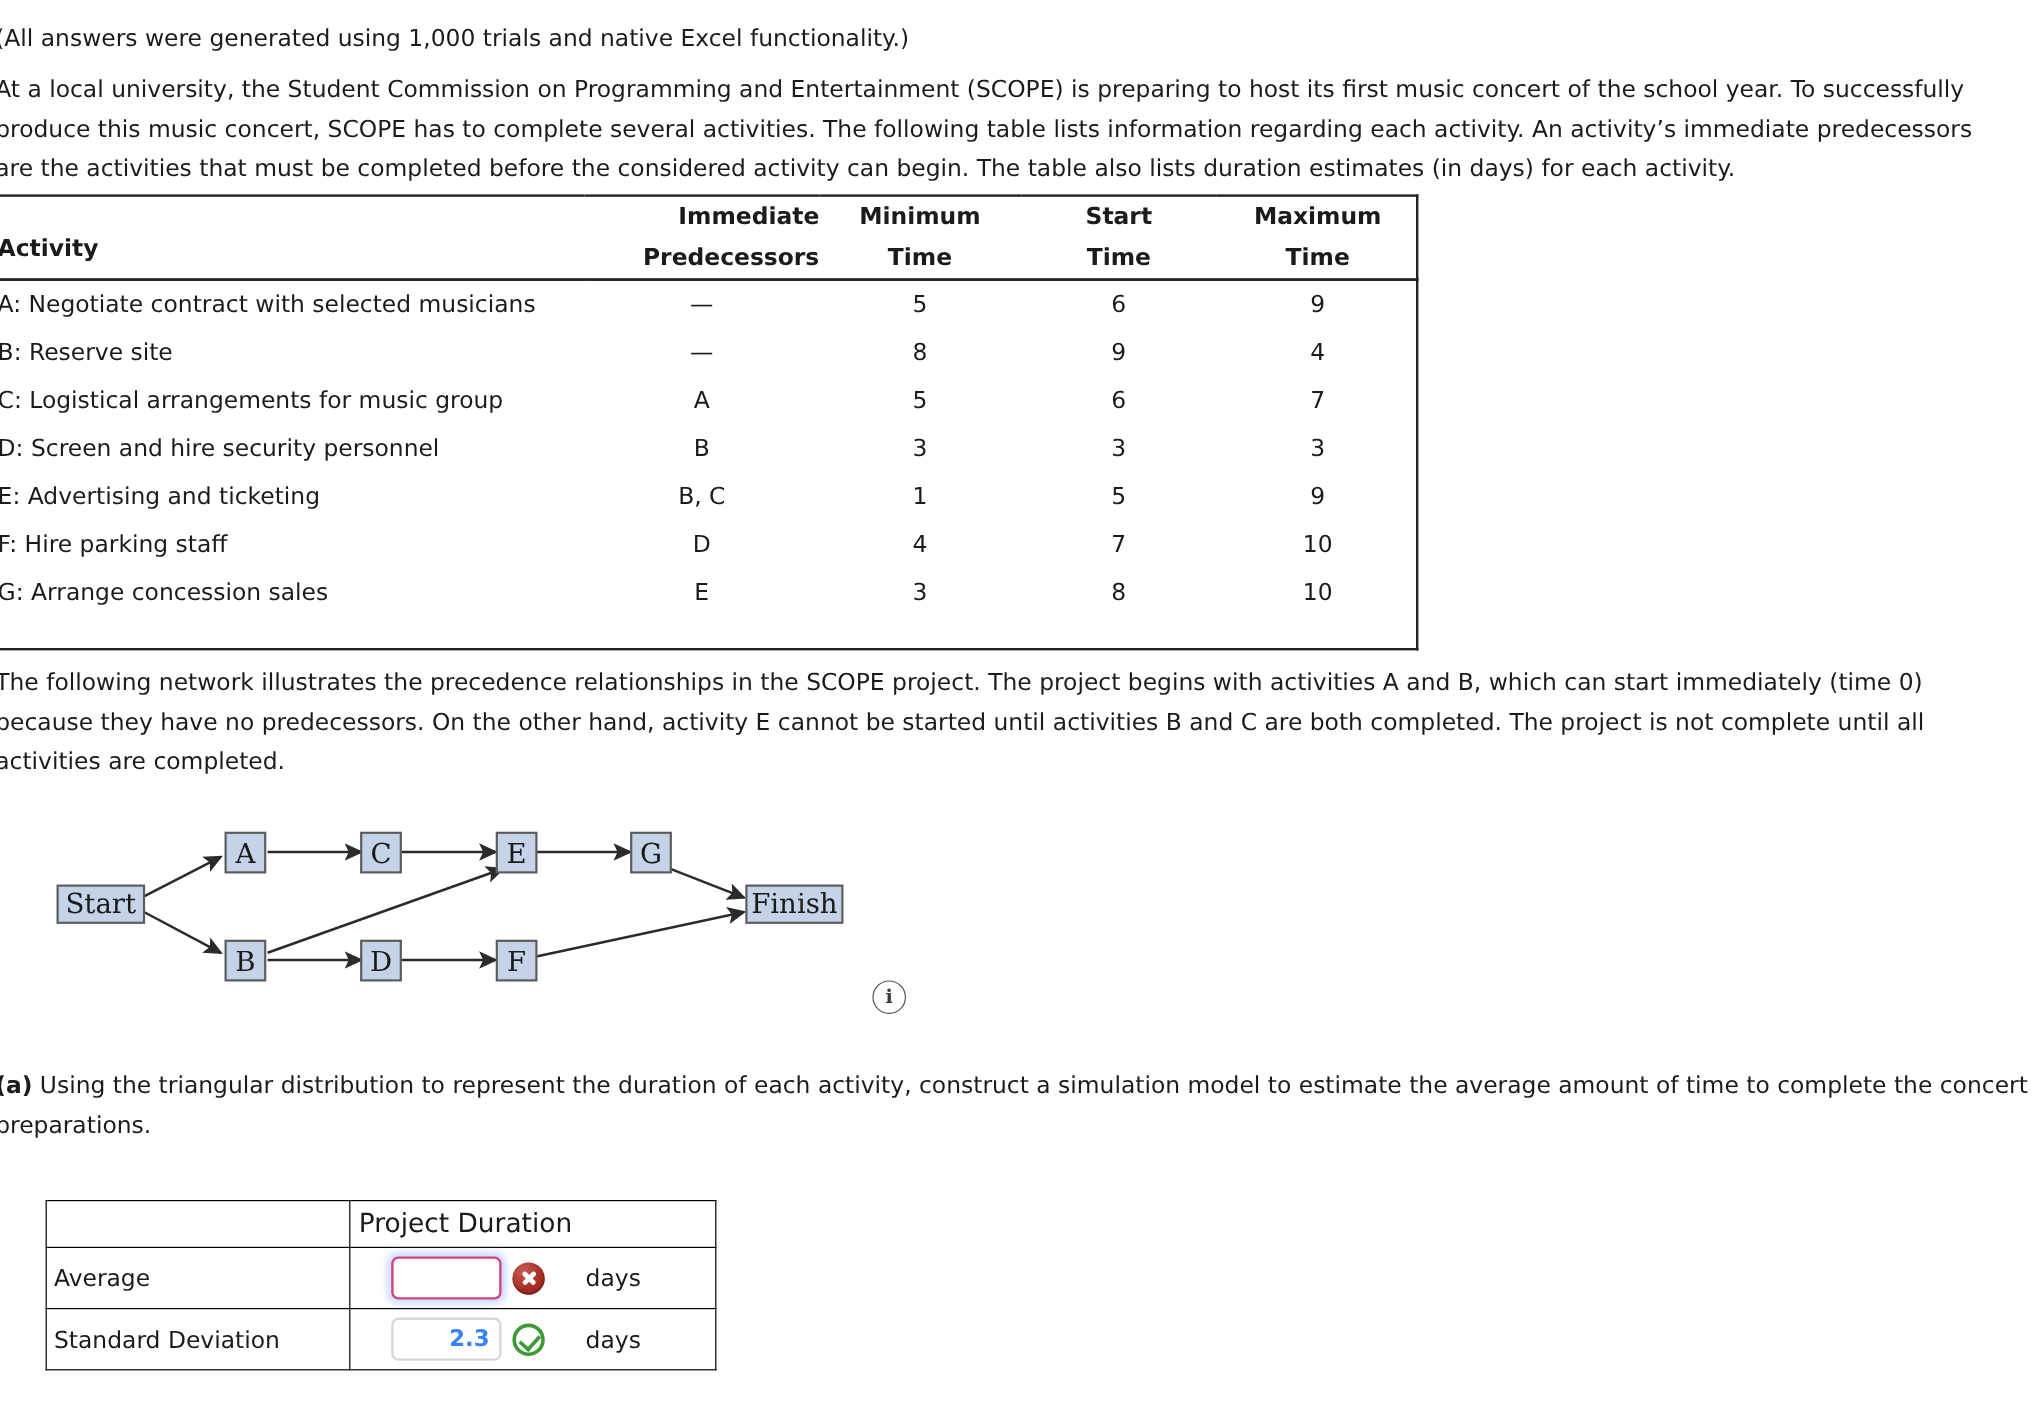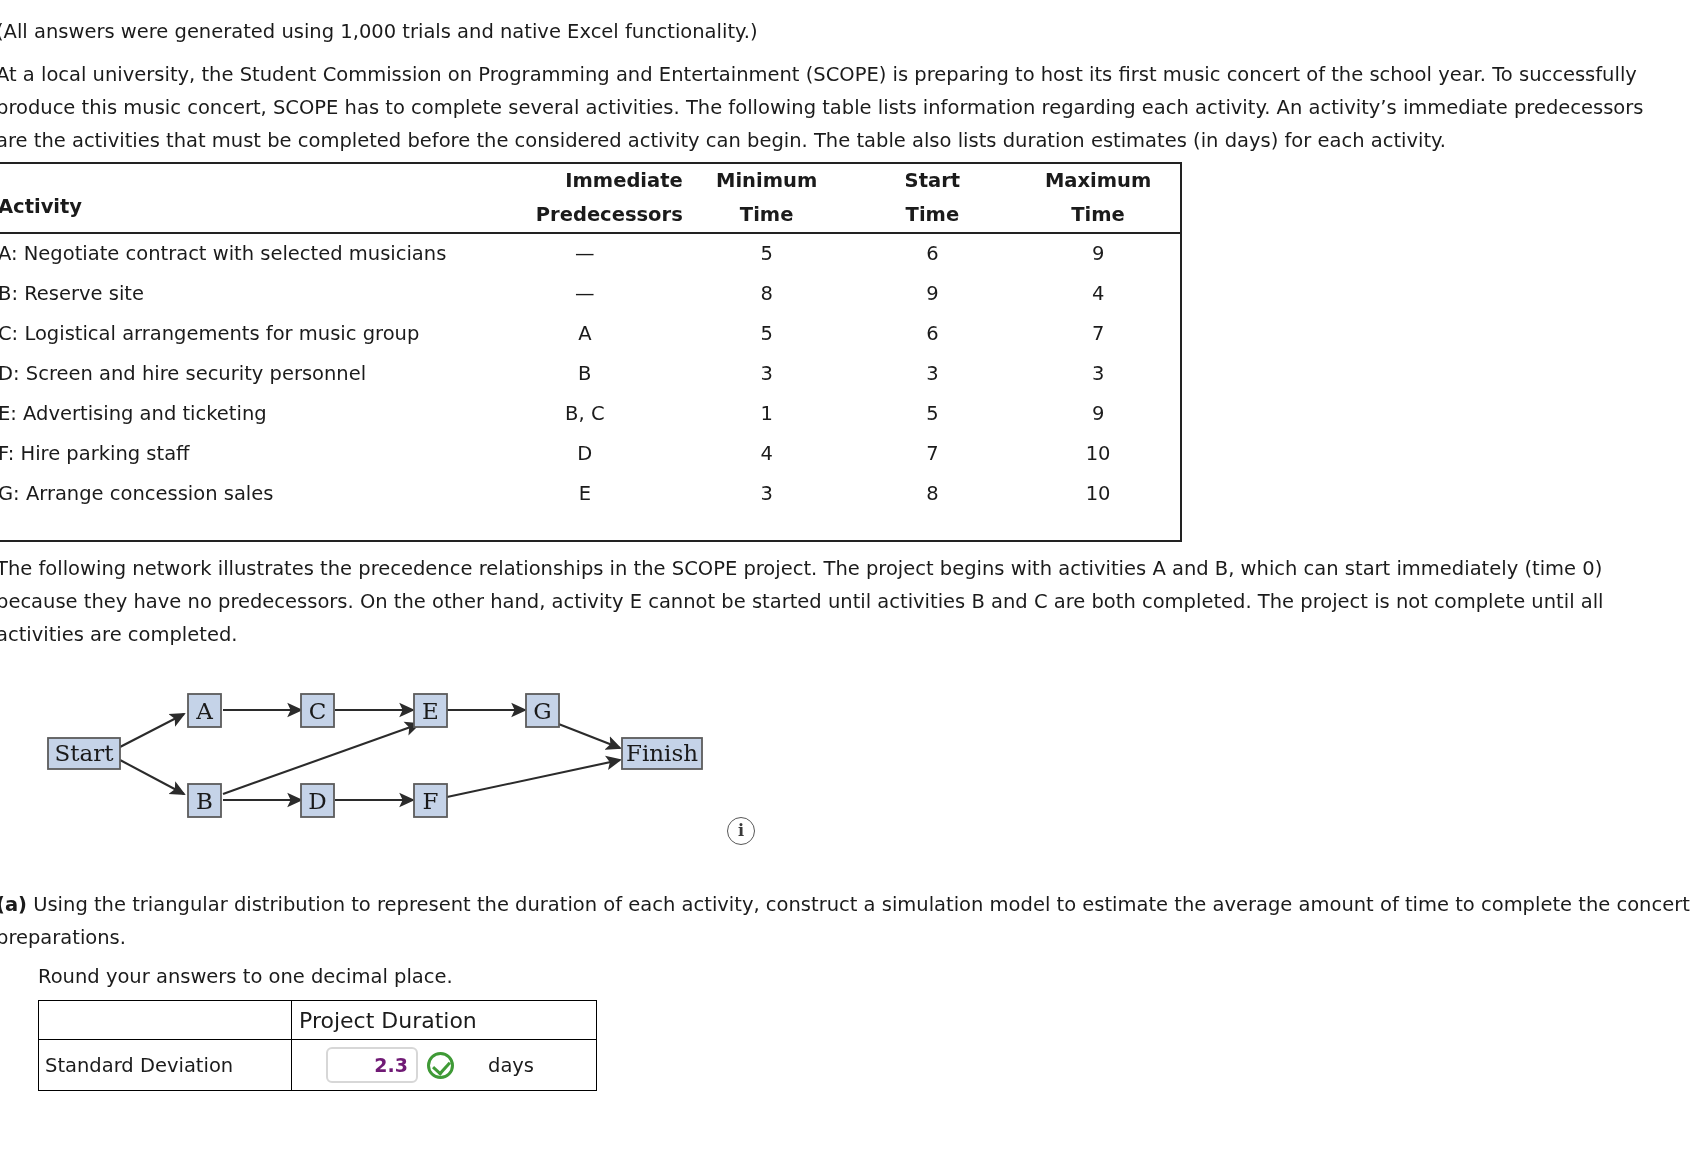--- a/index.html
+++ b/index.html
@@ -213,21 +213,21 @@
     height: 36px;
     box-sizing: border-box;
     border: 2px solid #d7d7d7;
     border-radius: 6px;
     background: #fff;
     font-family: "DejaVu Sans", "Liberation Sans", sans-serif;
     font-size: 19px;
     font-weight: bold;
     text-align: right;
     padding: 0 8px;
-    color: #701a75;
+    color: #3b82f6;
     outline: none;
   }
   input.ans-input.focused {
     border: 2.5px solid #d4457f;
     box-shadow: 0 0 6px 3px rgba(160,190,255,0.55);
   }
 
   .status-icon {
     width: 27px;
     height: 27px;
@@ -429,27 +429,36 @@
       </g>
     </svg>
   </div>
 
   <div class="info-icon">i</div>
 
   <div class="part-a">
     <span class="label-a">(a)</span>
     <span>Using the triangular distribution to represent the duration of each activity, construct a simulation model to estimate the average amount of time to complete the concert preparations.</span>
   </div>
-  <div class="round-note">Round your answers to one decimal place.</div>
 
   <table class="answer-table">
     <tbody>
       <tr>
         <td class="hdr-blank"></td>
         <td class="hdr-dur">Project Duration</td>
+      </tr>
+      <tr>
+        <td class="lbl-cell">Average</td>
+        <td class="val-cell">
+          <div class="val-inner">
+            <input class="ans-input focused" type="text" value="" style="">
+            <span class="status-icon wrong"></span>
+            <span class="unit">days</span>
+          </div>
+        </td>
       </tr>
       <tr>
         <td class="lbl-cell">Standard Deviation</td>
         <td class="val-cell">
           <div class="val-inner">
             <input class="ans-input" type="text" value="2.3" style="">
             <span class="status-icon correct">
                 <span class="tick"></span>
               </span>
             <span class="unit">days</span>

